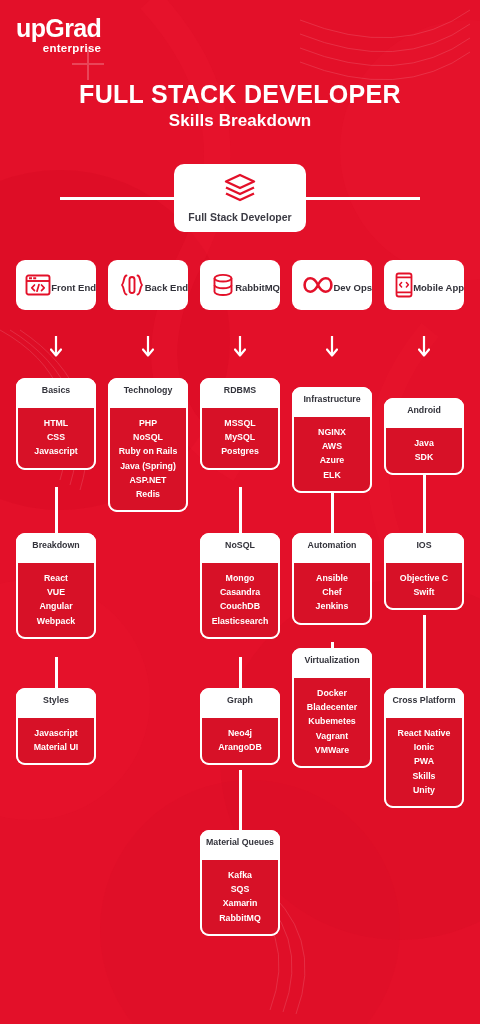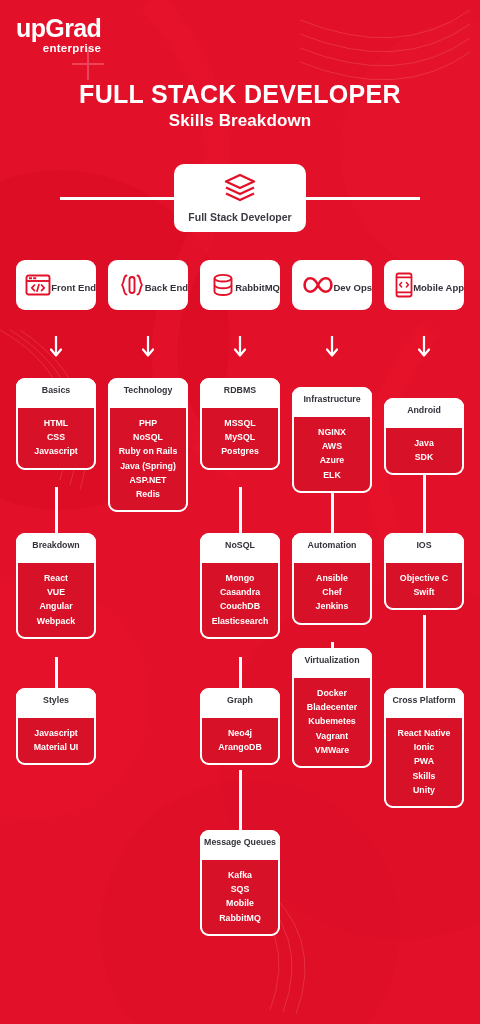--- a/index.html
+++ b/index.html
@@ -256,25 +256,25 @@
       <div class="card-head">Graph</div>
       <div class="card-body">
         <div class="item">Neo4j</div>
         <div class="item">ArangoDB</div>
       </div>
     </div>
 
     <div class="conn" style="left:38.5px; top:770px; height:60px;"></div>
 
     <div class="card" style="top:830px;">
-      <div class="card-head">Message Queues</div>
+      <div class="card-head">Material Queues</div>
       <div class="card-body">
         <div class="item">Kafka</div>
         <div class="item">SQS</div>
-        <div class="item">Mobile</div>
+        <div class="item">Xamarin</div>
         <div class="item">RabbitMQ</div>
       </div>
     </div>
   </div>
 
   <div class="col col-3">
     <div class="cat-card">
       <div class="cat-icon">
         <svg width="30" height="18" viewBox="0 0 30 18">
             <path d="M15 9 C12.5 4 10.3 2.3 7.3 2.3

